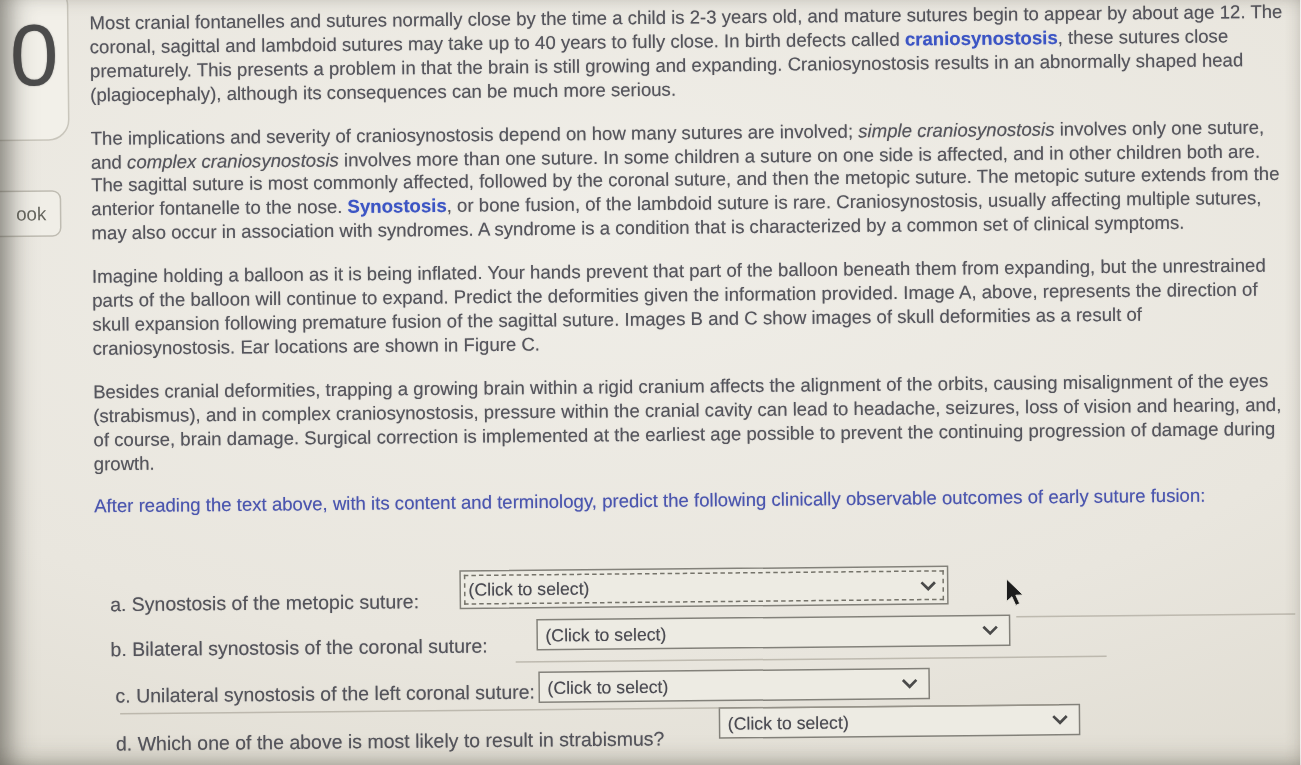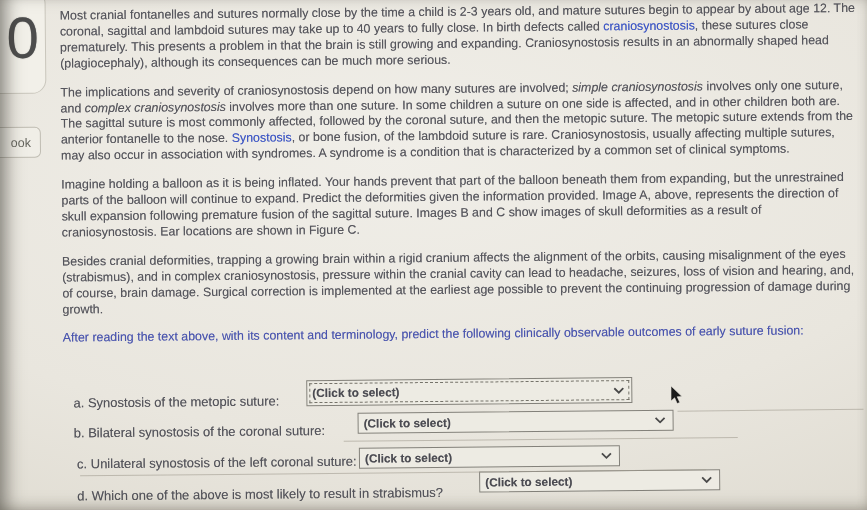--- a/index.html
+++ b/index.html
@@ -33,36 +33,36 @@
     box-sizing:border-box; color:#66665f; font-size:12.5px;
   }
 
   .passage{
     position:absolute; left:62px; top:5px; width:798px;
     font-size:12.4px; line-height:15.9px; color:var(--body-text,#55555c);
     text-shadow:0 0 .6px rgba(85,85,92,.55);
   }
   .para{ margin:0 0 13px 0; }
   .seg-italic{ font-style:italic; }
-  .seg-link{ color:var(--link,#3c55c4); font-weight:400; text-shadow:0 0 .6px rgba(60,85,196,.55); }
+  .seg-link{ color:var(--link,#3c55c4); font-weight:700; text-shadow:0 0 .6px rgba(60,85,196,.55); }
   .seg-blue{ color:var(--accent-blue,#4a55ae); text-shadow:0 0 .6px rgba(74,85,174,.55); }
 
   .q-label{
     position:absolute; font-size:13px; color:#54545b;
     text-shadow:0 0 .6px rgba(84,84,91,.55); white-space:nowrap;
   }
   .select-box{
     position:absolute; box-sizing:border-box; height:21px;
     background:#edebe3; border:1px solid #83817a;
     display:flex; align-items:center; justify-content:space-between;
     padding:0 7px 0 5px; font-size:11.8px; color:#4b4b52;
     text-shadow:0 0 .5px rgba(75,75,82,.5);
   }
   .select-box.focused{ height:26px; outline:1px dashed #75736a; outline-offset:-4px; }
-  .select-value{ white-space:nowrap; overflow:hidden;font-weight:bold; }
+  .select-value{ white-space:nowrap; overflow:hidden; }
   .chev{ flex:0 0 auto; margin-left:6px; }
 
   .ghost-line{ position:absolute; height:1px; background:#a19d91; opacity:.6; }
 
   .cursor{ position:absolute; z-index:60; }
 </style>
 </head>
 <body>
 
 <div id="viewport">

